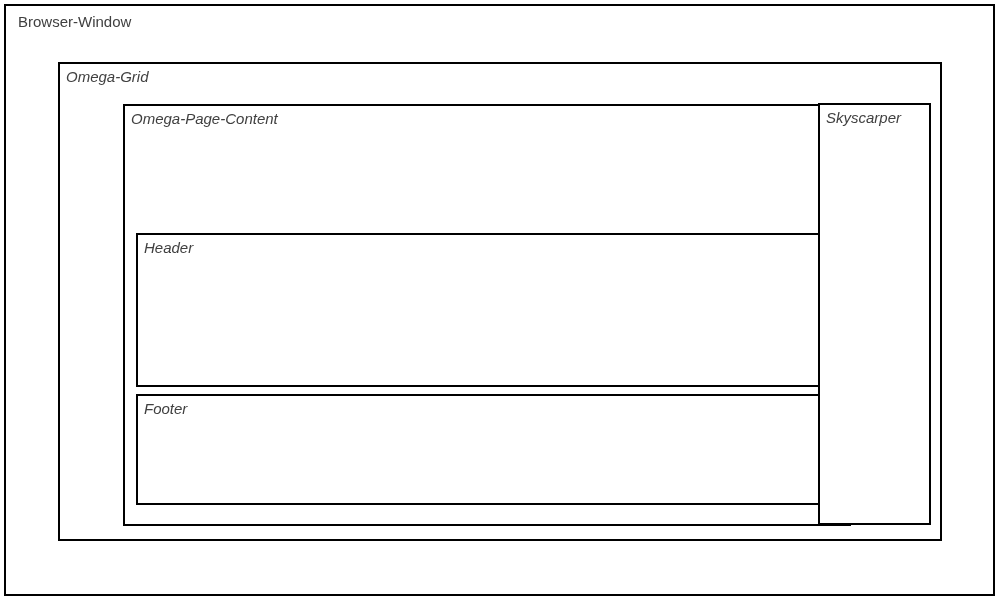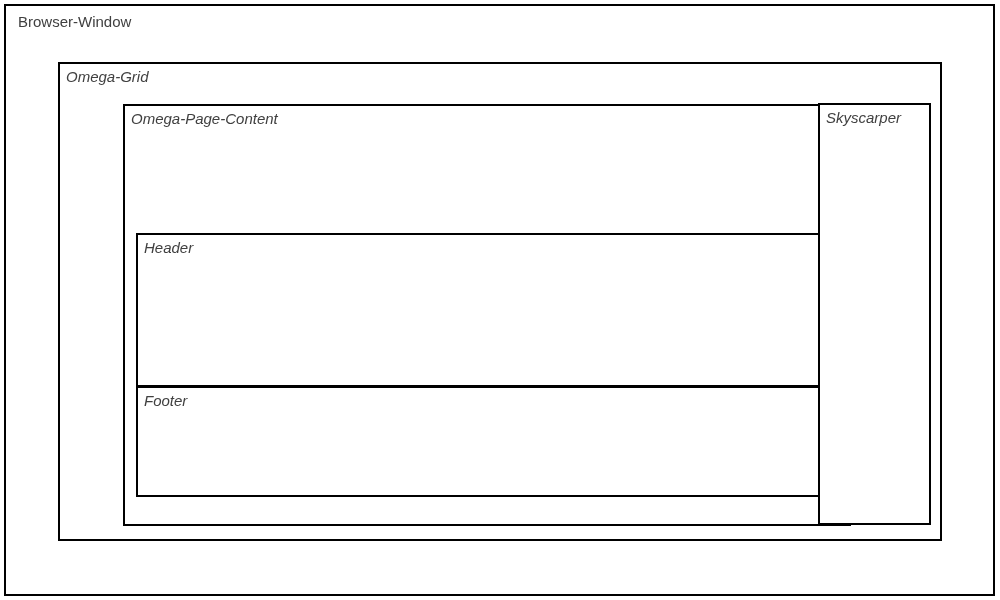--- a/index.html
+++ b/index.html
@@ -38,21 +38,21 @@
   .browser-window > .wirelabel { padding: 7px 12px; }
   
   .omega-grid { left: 52px; top: 56px; width: 884px; height: 479px; font-style: italic; }
   
   .omega-page-content { left: 15px; top: 40px; width: 728px; height: 422px; margin-left: 48px; }
   
   .skyscarper { left: 758px; top: 39px; width: 113px; height: 422px; }
   
   .row-header  { left: 11px; top: 26px;  width: 704px; height: 92px; }
   .row-content { left: 11px; top: 127px; width: 704px; height: 154px; }
-  .row-footer  { left: 11px; top: 280px; width: 760px; height: 111px; }
+  .row-footer  { left: 11px; top: 288px; width: 760px; height: 111px; }
 </style>
 </head>
 <body>
 
 <div class="canvas">
 
   <div class="wirebox browser-window">
     <span class="wirelabel">Browser-Window</span>
 
     <div class="wirebox omega-grid">

